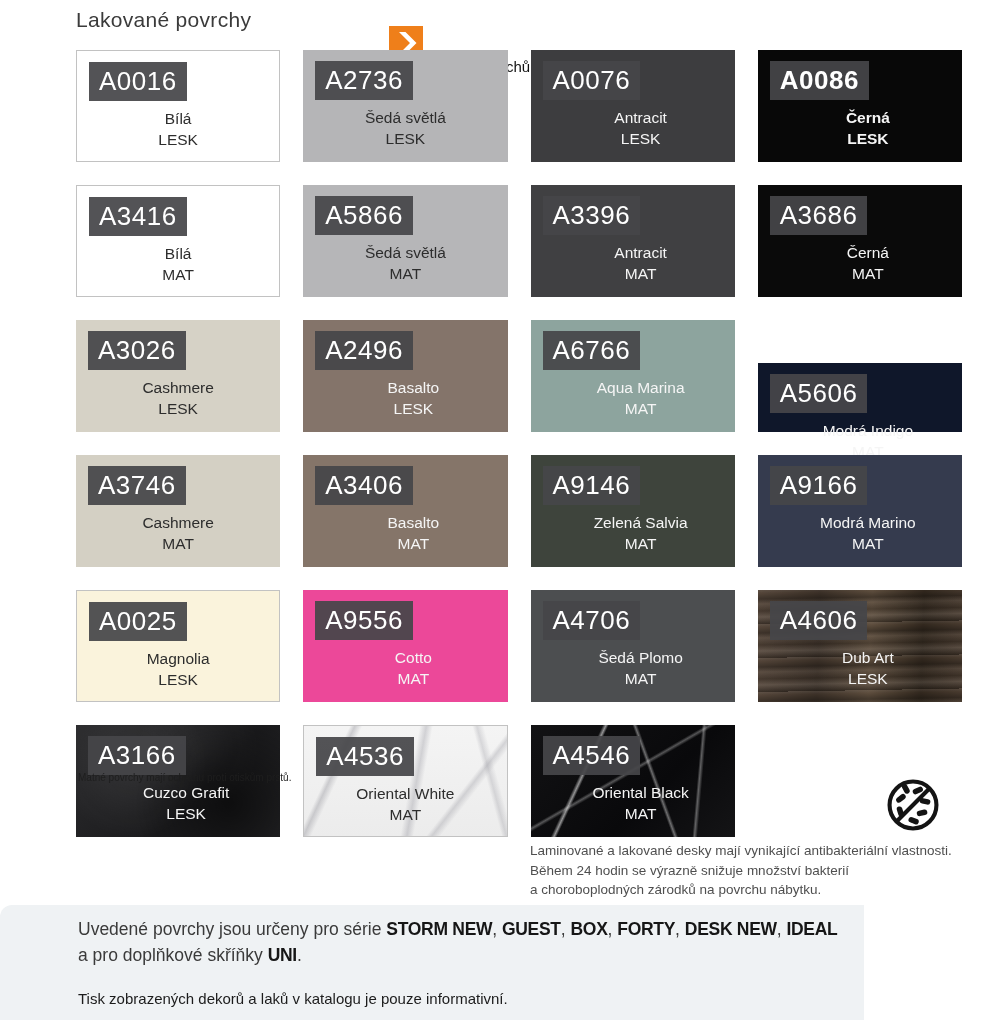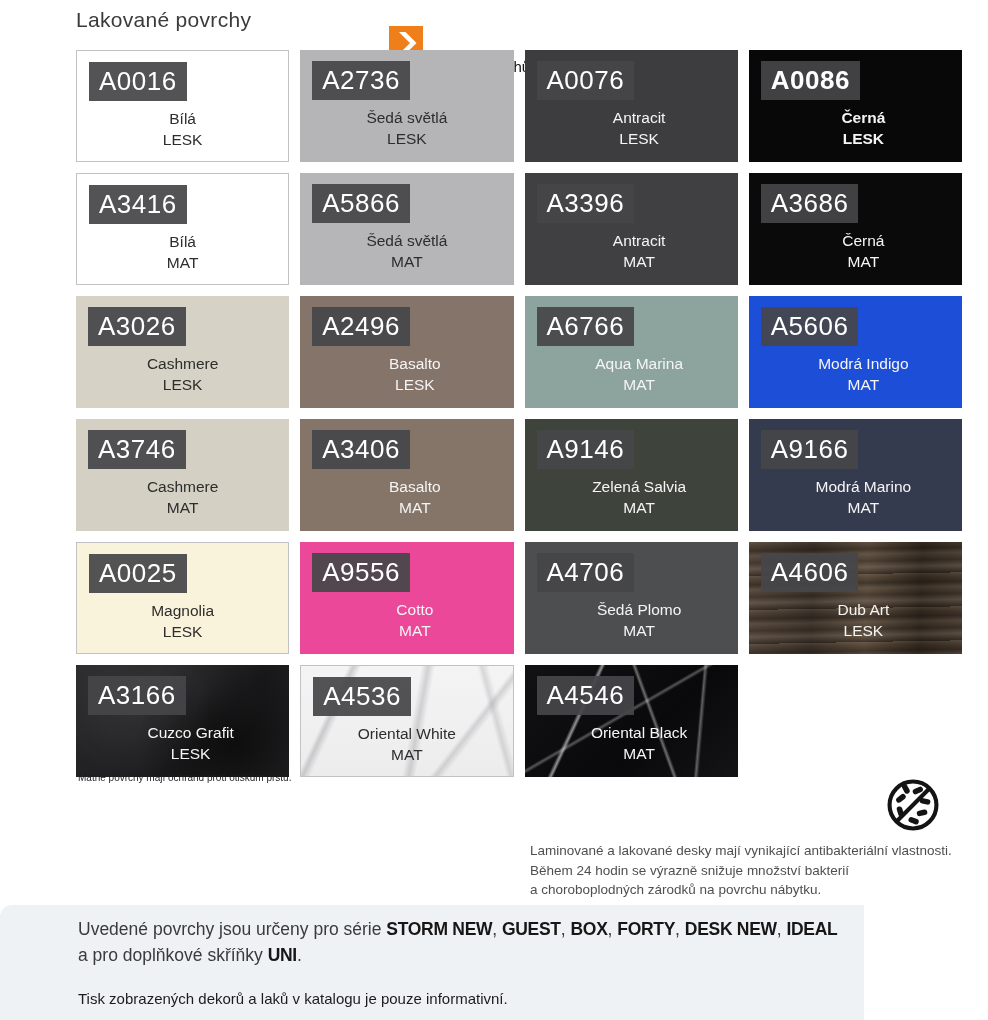--- a/index.html
+++ b/index.html
@@ -22,21 +22,21 @@
     position: absolute; left: 389px; top: 11px;
     display: flex; align-items: center; gap: 12px;
   }
   .arrow-sq { width: 34px; height: 34px; display: block; }
   .header-note-text { font-size: 15px; color: #111; margin-top: 47px; }
 
   
   .grid {
     position: absolute; left: 76px; top: 50px; width: 886px;
     display: grid; grid-template-columns: repeat(4, 1fr);
-    grid-auto-rows: 112px; gap: 11px;
+    grid-auto-rows: 112px; gap: 23px;
   }
   .swatch { position: relative; }
   .swatch.bordered { border: 1px solid #c2c2c2; }
   .code-badge {
     position: absolute; left: 12px; top: 11px;
     background: rgba(70,70,73,0.93); color: #fff;
     font-size: 26px; line-height: 1; padding: 6px 10px 7px;
     letter-spacing: 0.5px;
   }
   .swatch-label {
@@ -197,21 +197,21 @@
           <div>LESK</div>
         </div>
       </div>
       <div class="swatch text-light" style="background: rgb(141, 164, 158);">
         <div class="code-badge">A6766</div>
         <div class="swatch-label">
           <div>Aqua Marina</div>
           <div>MAT</div>
         </div>
       </div>
-      <div class="swatch text-light" style="background: #1d4ed8;">
+      <div class="swatch text-light" style="background: #0f172a; margin-top: 43px;">
         <div class="code-badge">A5606</div>
         <div class="swatch-label">
           <div>Modrá Indigo</div>
           <div>MAT</div>
         </div>
       </div>
       <div class="swatch text-dark" style="background: rgb(212, 208, 196); padding-left: 45px;">
         <div class="code-badge">A3746</div>
         <div class="swatch-label">
           <div>Cashmere</div>

